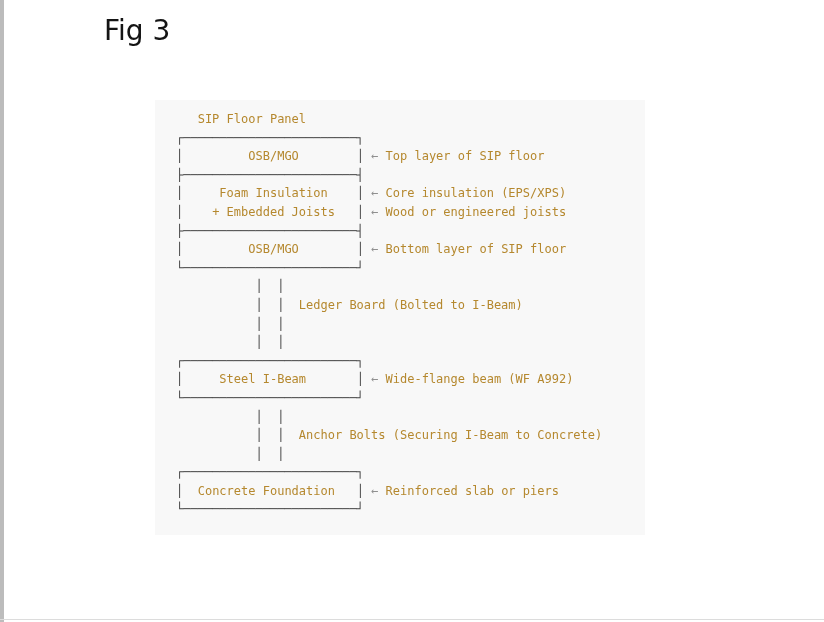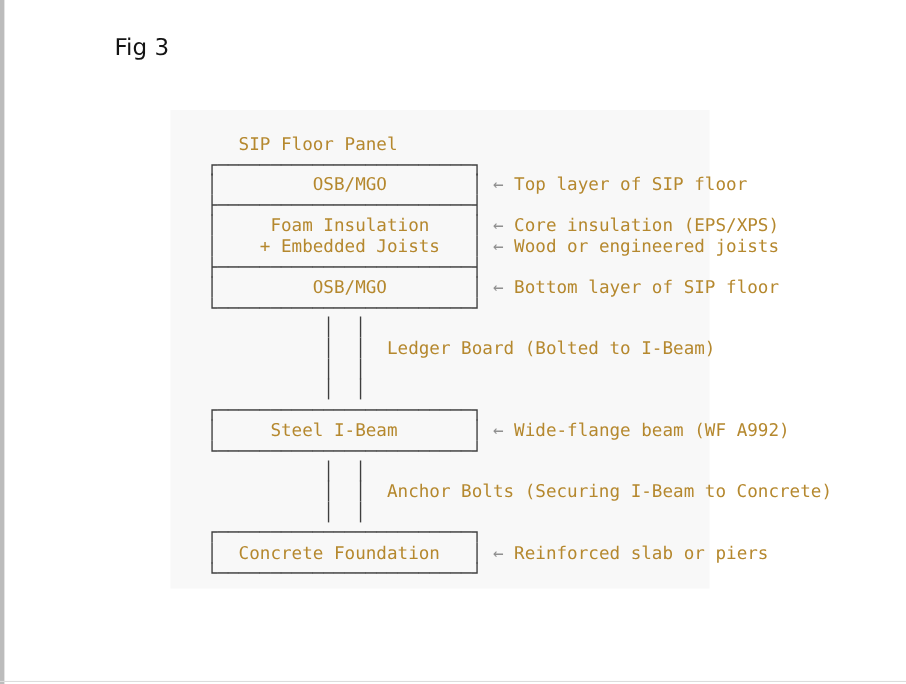--- a/index.html
+++ b/index.html
@@ -11,33 +11,33 @@
   }
   .window-left-edge{
     position:absolute;left:0;top:0;width:4px;height:622px;
     background:#bcbcbc;
   }
   .window-bottom-edge{
     position:absolute;left:0;top:619px;width:824px;height:1px;
     background:#dcdcdc;
   }
   .fig-label{
-    position:absolute;left:104px;top:28px;
-    font-size:21px;line-height:30px;color:#141414;
+    position:absolute;left:104px;top:16px;
+    font-size:28px;line-height:30px;color:#141414;
     font-family:"DejaVu Sans",sans-serif;
   }
   .code-panel{
     position:absolute;left:155px;top:100px;width:490px;height:435px;
     background:#f8f8f8;
     box-sizing:border-box;
   }
   .ascii-diagram{
-    margin:16px;padding:6px 0 0 17px;
+    margin:4px;padding:6px 0 0 17px;
     font-family:"DejaVu Sans Mono",monospace;
-    font-size:16px;line-height:18.6px;
+    font-size:12px;line-height:18.6px;
     white-space:pre;
   }
   .seg-border{color:#3f3f3f;}
   .seg-label{color:#b5882e;}
   .seg-note{color:#b5882e;}
   .seg-arrow{color:#909090;}
 </style>
 </head>
 <body>
 

